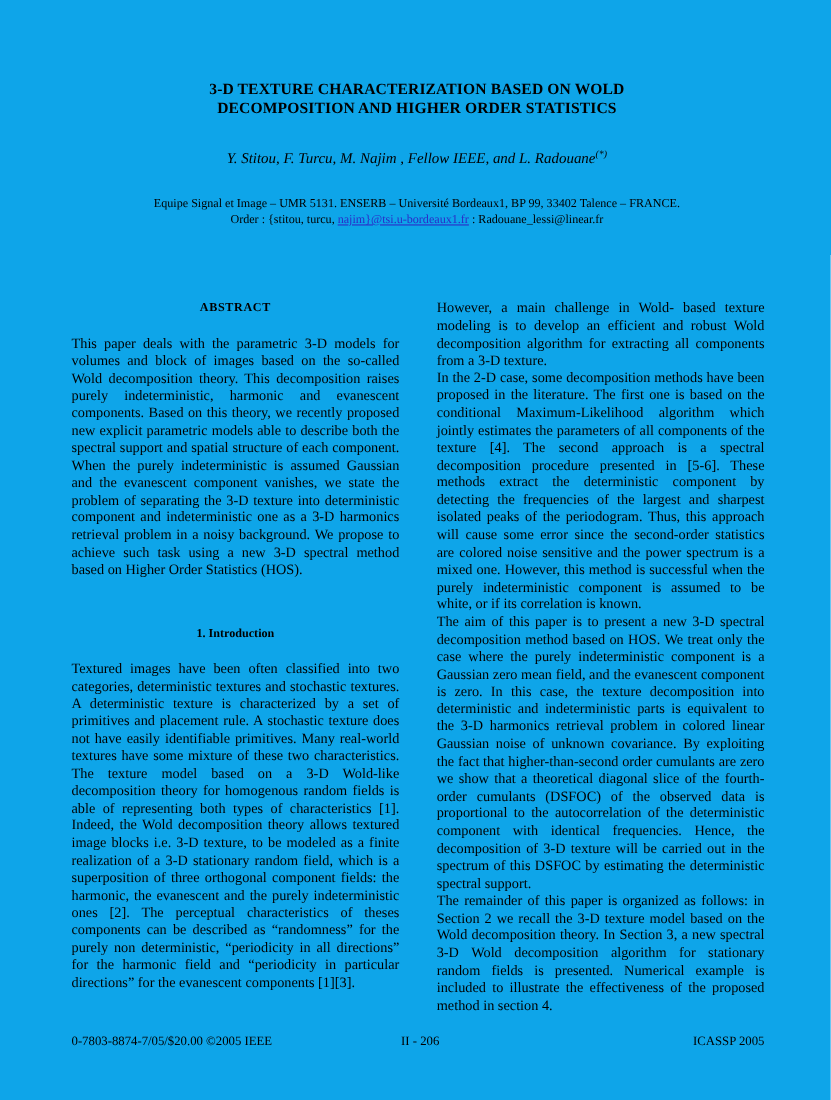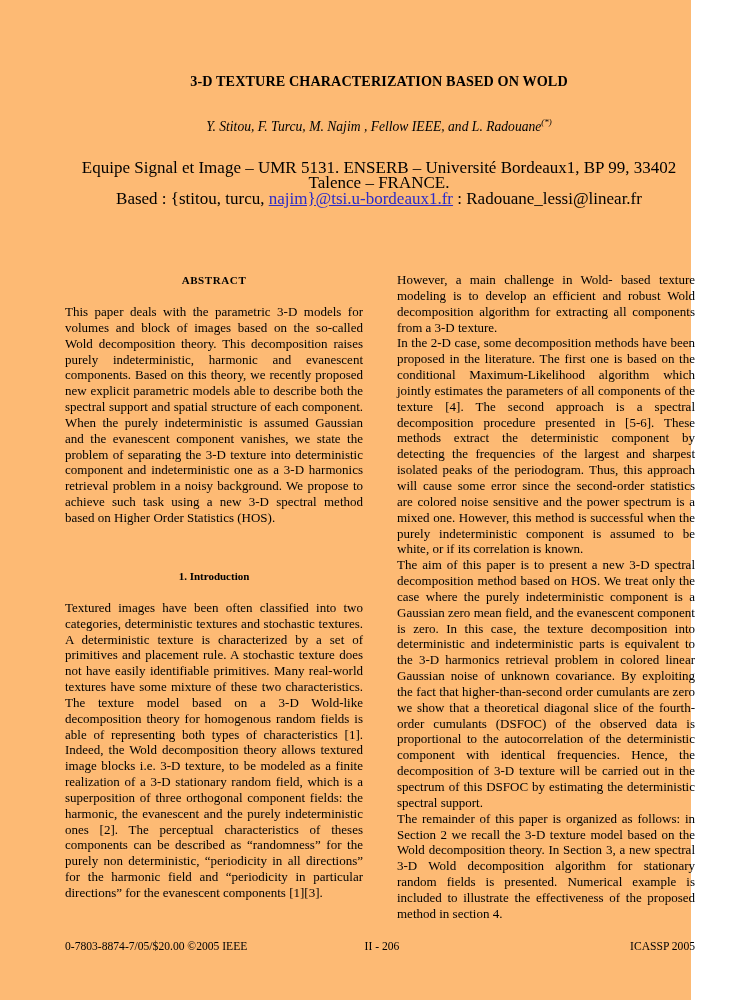--- a/index.html
+++ b/index.html
@@ -12,23 +12,23 @@
     width: 755px;
     height: 1000px;
     position: relative;
     font-family: "Liberation Serif", "DejaVu Serif", serif;
     color: #000000;
     overflow: hidden;
   }
   .page {
     position: absolute;
     left: 0; top: 0;
-    width: 691px;
+    width: 755px;
     height: 1000px;
-    background: #fdba74;
+    background: #0ea5e9;
   }
   .content {
     position: absolute;
     left: 65px;
     top: 72px;
     width: 628px;
   }
 
   
   .title {
@@ -47,21 +47,21 @@
     margin-top: 24px;
     line-height: 17px;
   }
   .authors .sup {
     font-style: italic;
     font-size: 9px;
     vertical-align: super;
   }
   .affil {
     text-align: center;
-    font-size: 17px;
+    font-size: 11px;
     line-height: 15.6px;
     margin-top: 25px;
   }
   .affil .line { display: block; }
   .maillink {
     color: #2b2bc8;
     text-decoration: underline;
   }
 
   
@@ -119,29 +119,30 @@
 </style>
 </head>
 <body>
 
 <div class="page">
 
   <div class="content">
 
     <div class="title">
       <span>3-D TEXTURE CHARACTERIZATION BASED ON WOLD</span><br>
+      <span>DECOMPOSITION AND HIGHER ORDER STATISTICS</span>
     </div>
 
     <div class="authors">
       <span>Y. Stitou, F. Turcu, M. Najim , Fellow IEEE, and L. Radouane</span><span class="sup">(*)</span>
     </div>
 
     <div class="affil">
       <span class="line">Equipe Signal et Image – UMR 5131. ENSERB – Université Bordeaux1, BP 99, 33402 Talence – FRANCE.</span>
-      <span class="line"><span>Based : {stitou, turcu, </span><a class="maillink" href="#">najim}@tsi.u-bordeaux1.fr</a><span> : Radouane_lessi@linear.fr</span></span>
+      <span class="line"><span>Order : {stitou, turcu, </span><a class="maillink" href="#">najim}@tsi.u-bordeaux1.fr</a><span> : Radouane_lessi@linear.fr</span></span>
     </div>
 
   </div>
 
   <div class="columns">
 
     <div class="col col-left">
       <div class="sec-head abstract">ABSTRACT</div>
       <p class="body gap-after-abstract">This paper deals with the parametric 3-D models for volumes and block of images based on the so-called Wold decomposition theory. This decomposition raises purely indeterministic, harmonic and evanescent components. Based on this theory, we recently proposed new explicit parametric models able to describe both the spectral support and spatial structure of each component. When the purely indeterministic is assumed Gaussian and the evanescent component vanishes, we state the problem of separating the 3-D texture into deterministic component and indeterministic one as a 3-D harmonics retrieval problem in a noisy background. We propose to achieve such task using a new 3-D spectral method based on Higher Order Statistics (HOS).</p>
       <div class="spacer-intro"></div>

